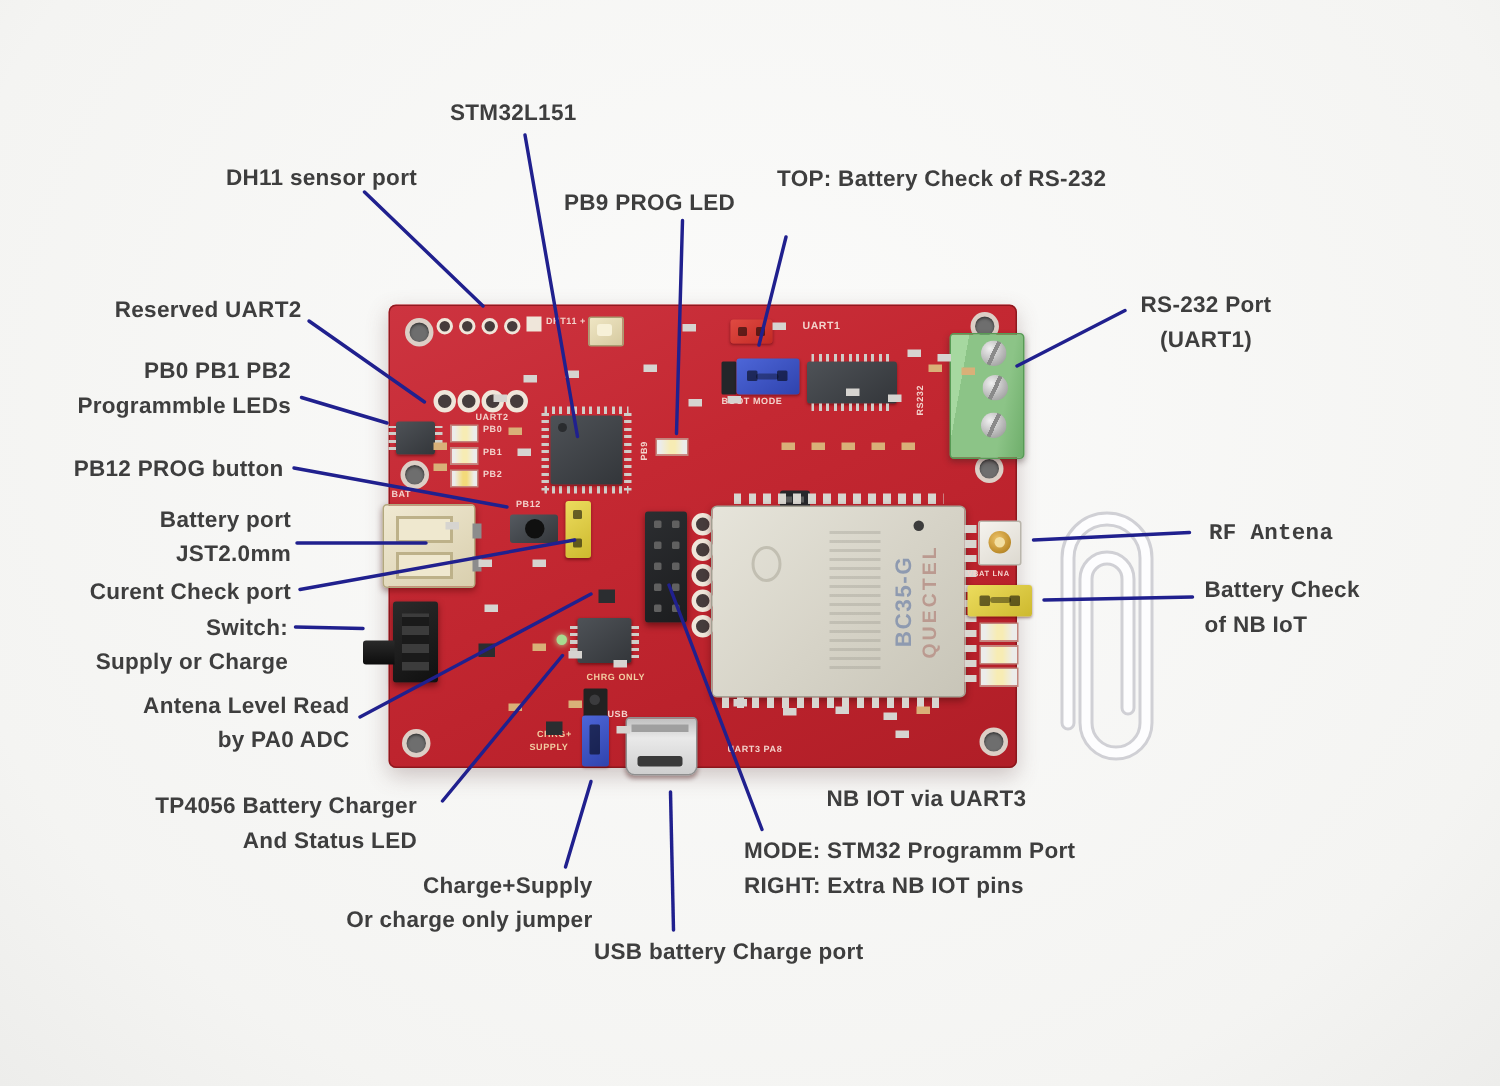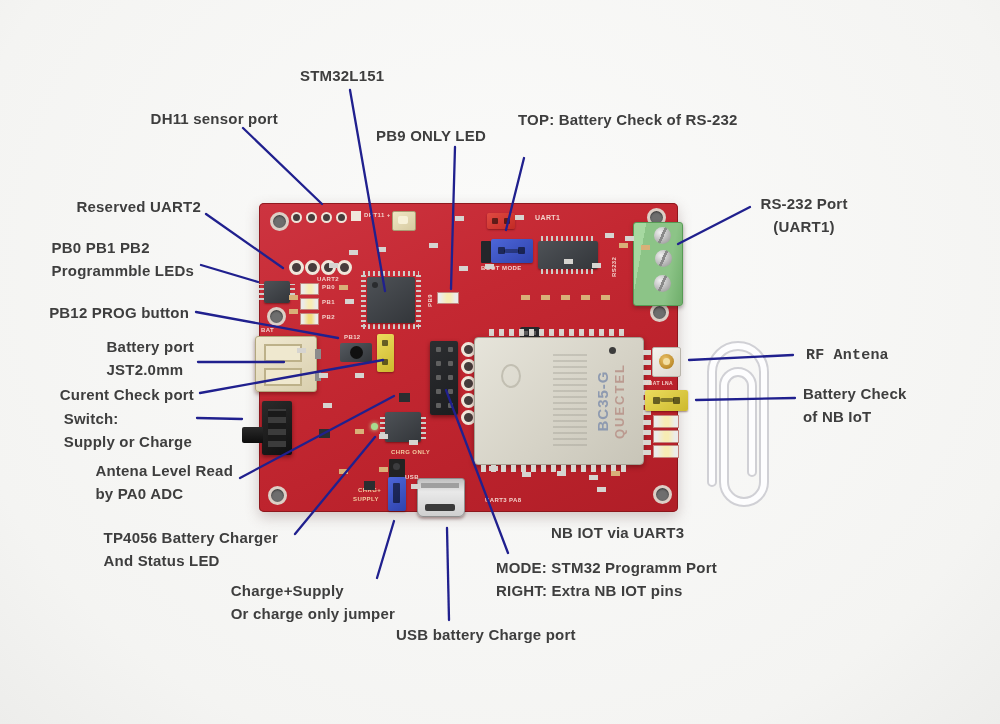--- a/index.html
+++ b/index.html
@@ -7,21 +7,21 @@
     position:relative;width:1000px;height:724px;overflow:hidden;
     background:radial-gradient(ellipse at 50% 38%, #fbfbfa 0%, #f4f4f2 78%, #ededeb 100%);
     font-family:"Liberation Sans",sans-serif;
   }
   
   .callout{
     position:absolute;z-index:6;
     font-weight:bold;font-size:15px;line-height:23px;letter-spacing:.2px;
     color:#3e3e3e;white-space:nowrap;
   }
-  .callout.right{text-align:left;}
+  .callout.right{text-align:right;}
   .callout.center{text-align:center;white-space:normal;}
   #leaders{position:absolute;left:0;top:0;z-index:5;pointer-events:none;}
   #leaders line{stroke:#20208e;stroke-width:2.3;stroke-linecap:round;}
   
   #board{
     position:absolute;left:259px;top:203px;width:419px;height:309px;z-index:2;
     background:linear-gradient(155deg,#cd3440 0%,#c42832 38%,#bb222c 70%,#b01e27 100%);
     border-radius:5px;
     box-shadow:0 5px 14px rgba(110,80,80,.30), inset 0 0 0 1px rgba(130,20,25,.8);
   }
@@ -245,21 +245,21 @@
       <line x1="795" y1="398" x2="696" y2="400"></line>
     </svg>
   <div id="callouts">
       <div class="callout left" style="left: 300px; top: 64px;">
         <div>STM32L151</div>
       </div>
       <div class="callout right" style="right: 722px; top: 107px;">
         <div>DH11 sensor port</div>
       </div>
       <div class="callout left" style="left: 376px; top: 124px;">
-        <div>PB9 ONLY LED</div>
+        <div>PB9 PROG LED</div>
       </div>
       <div class="callout left" style="left: 518px; top: 108px;">
         <div>TOP: Battery Check of RS-232</div>
       </div>
       <div class="callout center" style="left: 757px; width: 94px; top: 192px;">
         <div>RS-232 Port</div>
         <div>(UART1)</div>
       </div>
       <div class="callout right" style="right: 799px; top: 195px;">
         <div>Reserved UART2</div>

